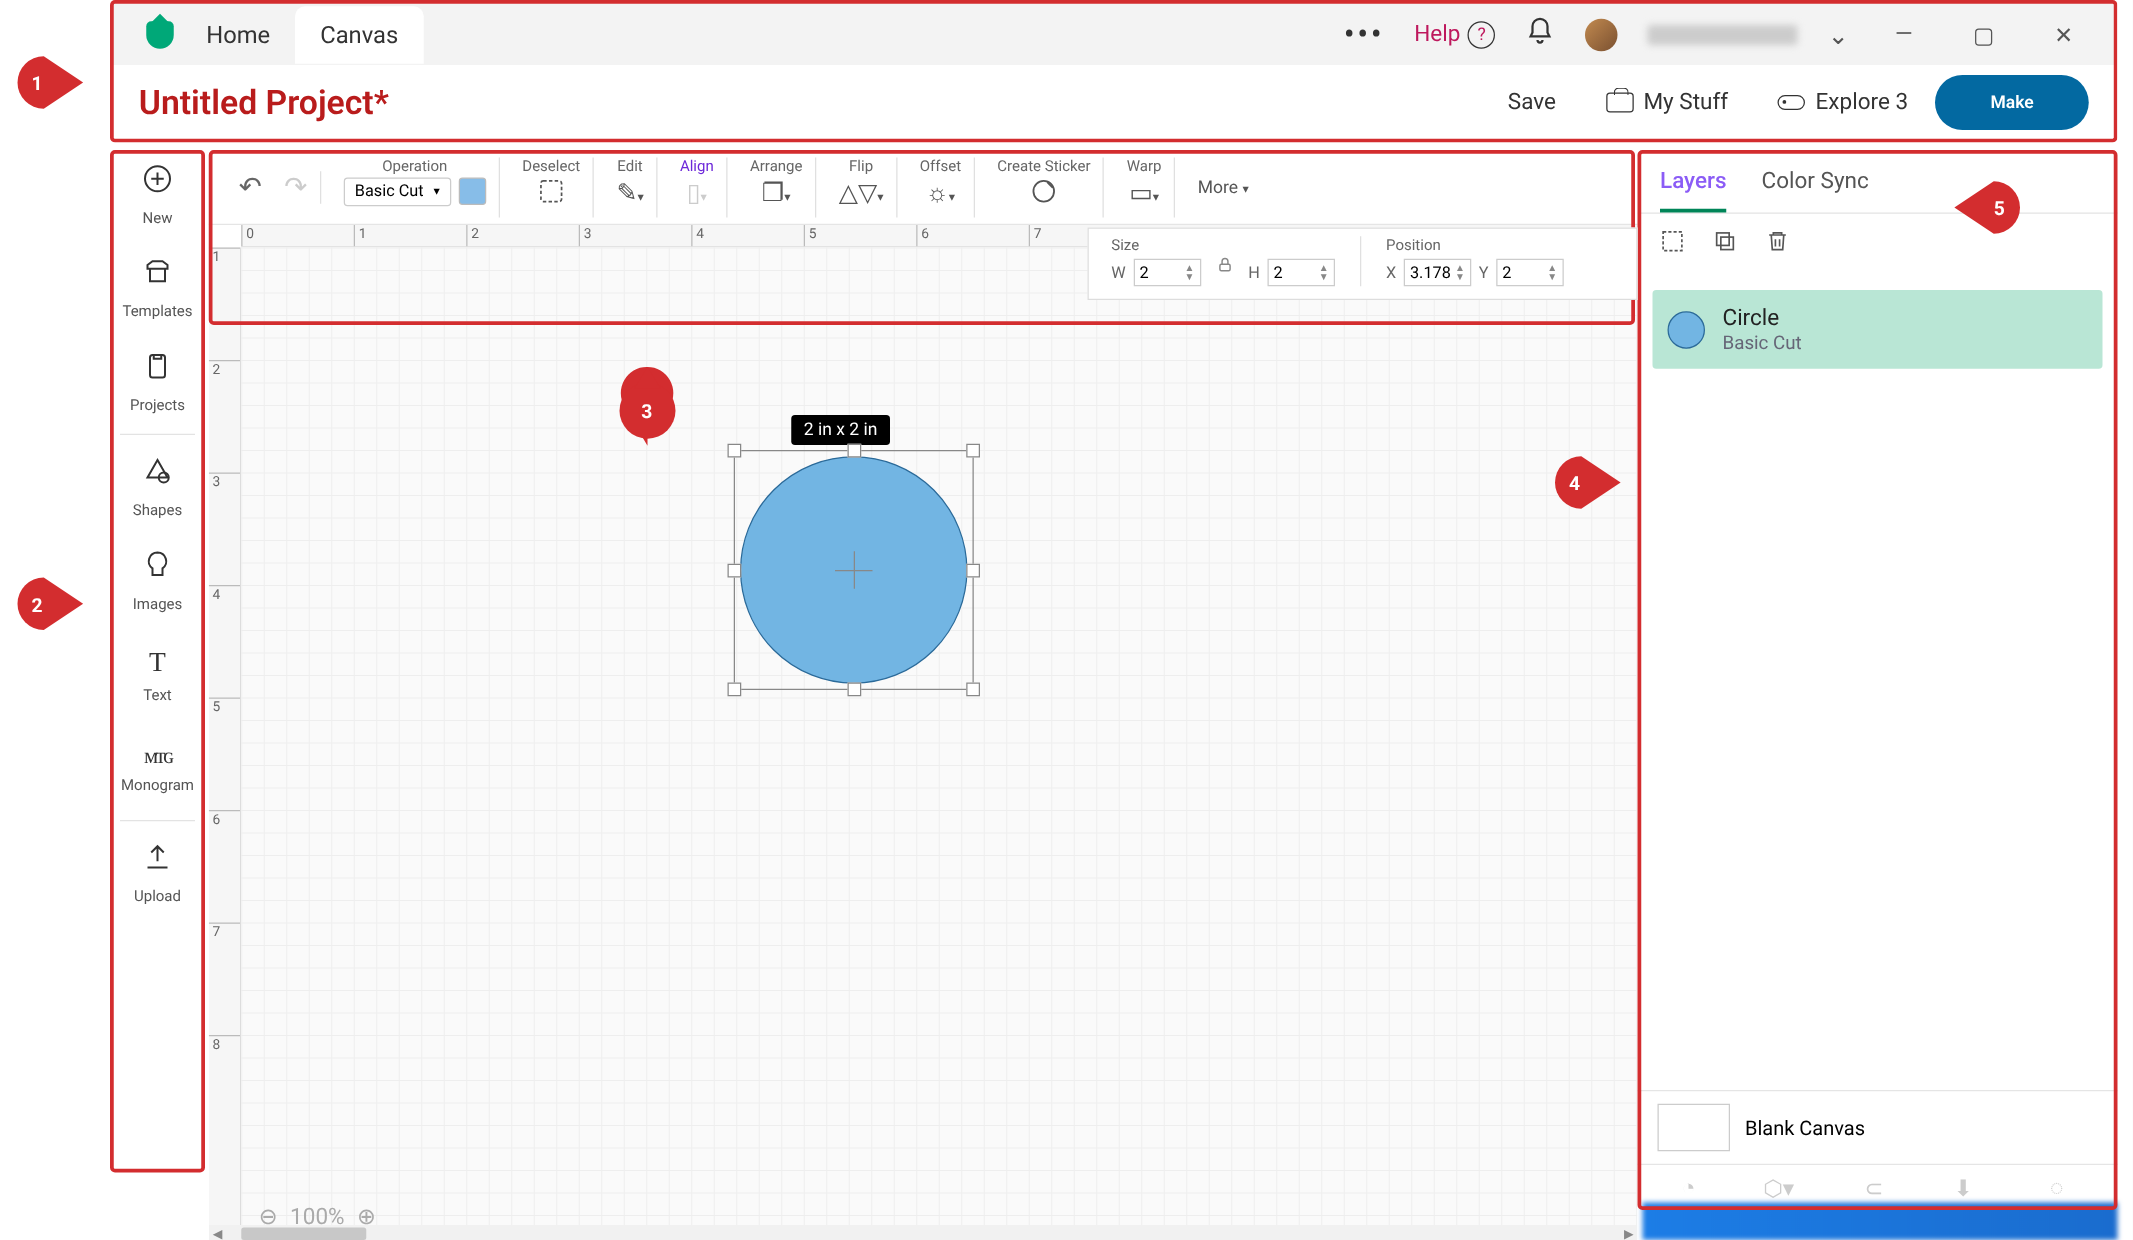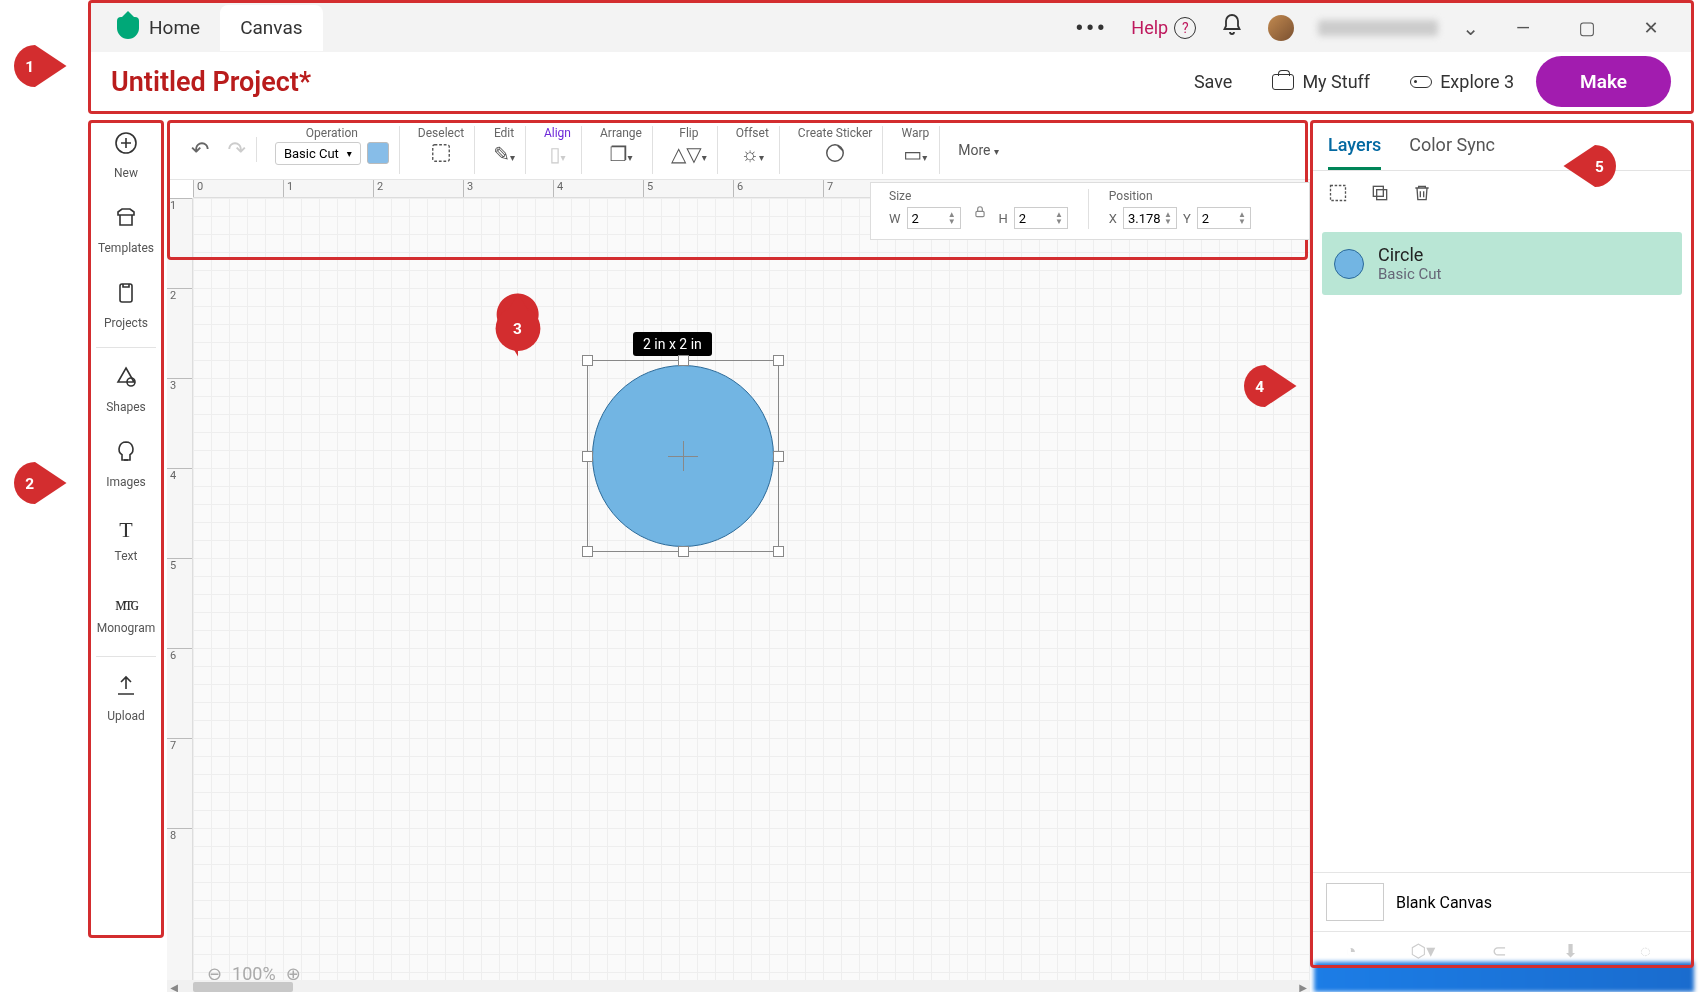--- a/index.html
+++ b/index.html
@@ -1,40 +1,40 @@
 <!DOCTYPE html>
 <html><head>
 <meta charset="utf-8">
 <style>
 * { box-sizing: border-box; margin: 0; padding: 0; font-family: -apple-system, BlinkMacSystemFont, "Segoe UI", Roboto, Arial, sans-serif; }
 body { background: #fff; width: 1706px; height: 992px; position: relative; overflow: hidden; }
 
 
 .header-row { display:flex; align-items:center; height:52px; padding:0 0 0 6px; background:#f3f3f3; border-bottom:1px solid #e5e5e5; margin-left:88px; margin-right:12px; border:3px solid #d32d2f; border-bottom:none; border-top-left-radius:4px; border-top-right-radius:4px;}
-.tab { height:46px; display:flex; align-items:center; gap:10px; padding:0 20px; font-size:19px; color:#333; cursor:pointer; }
+.tab { height:46px; display:flex; align-items:center; gap:26px; padding:0 20px; font-size:19px; color:#333; cursor:pointer; }
 .tab.active { background:#fff; border-radius:8px 8px 0 0; }
 .logo-home { width:22px; height:22px; background:#00a878; border-radius:4px 4px 50% 50%; position:relative; }
 .logo-home::before{content:"";position:absolute;top:-6px;left:3px;border-left:8px solid transparent;border-right:8px solid transparent;border-bottom:8px solid #00a878;}
 .header-spacer { flex:1; }
 .header-right { display:flex; align-items:center; gap:24px; padding-right:20px;}
 .dots { font-size:26px; letter-spacing:2px; color:#333;}
 .help { display:flex; align-items:center; gap:6px; font-size:18px; color:#be185d;}
 .help-circle { width:22px; height:22px; border:1.5px solid #333; border-radius:50%; display:flex; align-items:center; justify-content:center; font-size:14px;}
 .bell { font-size:24px;}
 .avatar { width:26px; height:26px; border-radius:50%; background:linear-gradient(135deg,#c28a50,#7a5030); filter:blur(0.5px);}
 .username { width:120px; height:16px; background:#ccc; border-radius:3px; filter:blur(3px);}
 .chevron { font-size:20px; color:#555;}
 .win-btn { width:40px; height:30px; display:flex; align-items:center; justify-content:center; font-size:18px; color:#555; }
 
 
 .project-bar { display:flex; align-items:center; height:62px; padding:0 20px 0 20px; background:#fff; margin-left:88px; margin-right:12px; border:3px solid #d32d2f; border-top:none; border-bottom:3px solid #d32d2f; border-bottom-left-radius:4px; border-bottom-right-radius:4px;}
 .project-title { font-size:27px; font-weight:600; color:#b91c1c; }
 .project-spacer { flex:1; }
 .proj-action { font-size:18px; color:#333; margin-left:40px; display:flex; align-items:center; gap:8px;}
-.make-btn { background:#a21caf; color:#fff; border:none; border-radius:28px; padding:14px 44px; font-size:19px; font-weight:600; margin-left:22px;}
+.make-btn { background:#0369a1; color:#fff; border:none; border-radius:28px; padding:14px 44px; font-size:14px; font-weight:600; margin-left:22px;}
 .tray-icon{width:22px;height:16px;border:1.8px solid #333;border-radius:3px;position:relative;}
 .tray-icon::before{content:"";position:absolute;top:-5px;left:5px;width:10px;height:5px;border:1.8px solid #333;border-bottom:none;border-radius:4px 4px 0 0;}
 .machine-icon{width:22px;height:12px;border:1.8px solid #333;border-radius:6px;position:relative;}
 .machine-icon::before{content:"";position:absolute;top:3px;left:3px;width:3px;height:3px;background:#333;border-radius:50%;}
 
 
 .sidebar { position:absolute; top:118px; left:88px; width:76px; bottom:0; }
 .sidebar-border { position:absolute; top:120px; left:88px; width:76px; height:818px; border:3px solid #d32d2f; border-radius:4px; z-index:3; pointer-events:none;}
 .side-item { display:flex; flex-direction:column; align-items:center; justify-content:center; height:75px; font-size:12px; color:#555; gap:6px; cursor:pointer; position:relative;}
 .side-item .sicon { font-size:22px; color:#333;}
@@ -82,21 +82,21 @@
 .zoom-ctrl { position:absolute; bottom:8px; left:40px; display:flex; align-items:center; gap:10px; color:#aaa; font-size:18px;}
 .scrollbar-h { position:absolute; bottom:-2px; left:0; right:0; height:14px; background:#f1f1f1;}
 .scrollbar-thumb { position:absolute; left:26px; width:100px; top:2px; height:10px; background:#c8c8c8; border-radius:2px;}
 .scroll-arrow { position:absolute; top:0; width:14px; height:14px; display:flex; align-items:center; justify-content:center; color:#888; font-size:10px;}
 
 
 .layers-border { position:absolute; top:120px; right:12px; width:384px; bottom:24px; border:3px solid #d32d2f; border-radius:4px; z-index:3; pointer-events:none;}
 .layers-panel { position:absolute; top:120px; right:12px; width:384px; bottom:0; background:#fff; display:flex; flex-direction:column;}
 .layers-tabs { display:flex; gap:28px; padding:14px 18px 0 18px; border-bottom:1px solid #e3e3e3;}
 .ltab { font-size:18px; color:#555; padding-bottom:12px; cursor:pointer;}
-.ltab.active { color:#0369a1; border-bottom:3px solid #008558; font-weight:500;}
+.ltab.active { color:#8b5cf6; border-bottom:3px solid #008558; font-weight:500;}
 .layers-toolbar { display:flex; gap:22px; padding:12px 18px; color:#555; font-size:20px;}
 .layer-item { display:flex; align-items:center; gap:14px; margin:12px 12px; padding:12px; background:#b9e6d5; border-radius:3px;}
 .layer-swatch { width:30px; height:30px; border-radius:50%; background:#72b5e3; border:1.5px solid #2b6a99;}
 .layer-text { display:flex; flex-direction:column;}
 .layer-name { font-size:18px; color:#222;}
 .layer-op { font-size:15px; color:#667;}
 .layers-spacer { flex:1;}
 .canvas-thumb-row { display:flex; align-items:center; gap:12px; padding:10px 16px; border-top:1px solid #e5e5e5;}
 .canvas-thumb { width:58px; height:38px; border:1px solid #ccc; background:#fff;}
 .layers-footer { display:flex; justify-content:space-around; padding:8px 10px 14px 10px; color:#ccc; border-top:1px solid #e5e5e5;}

